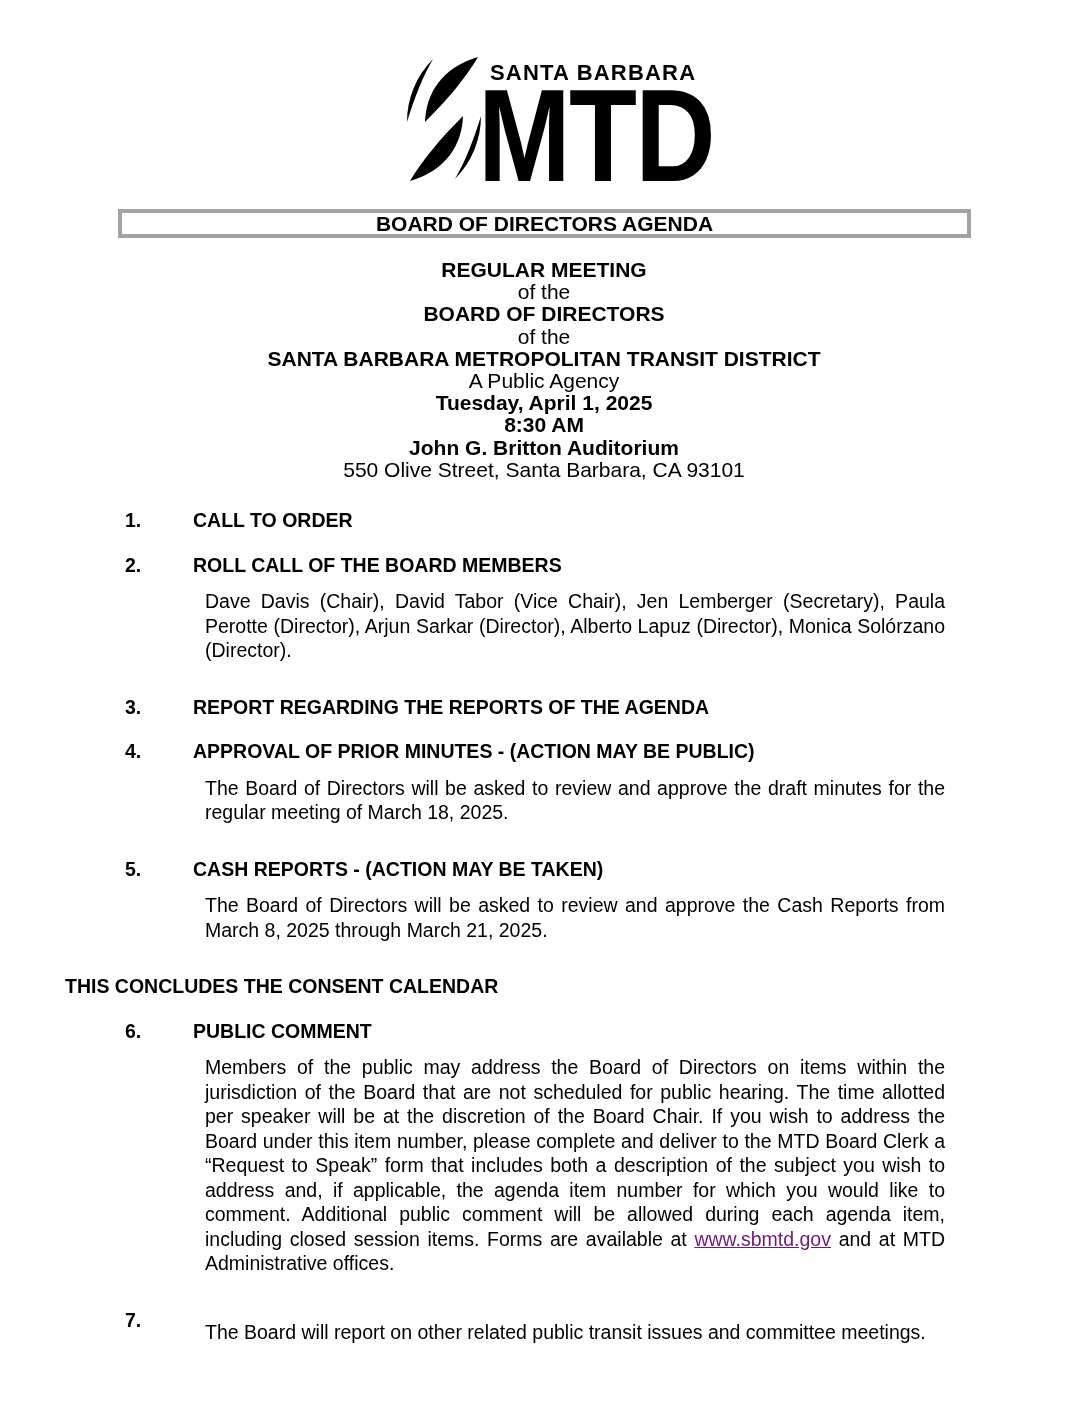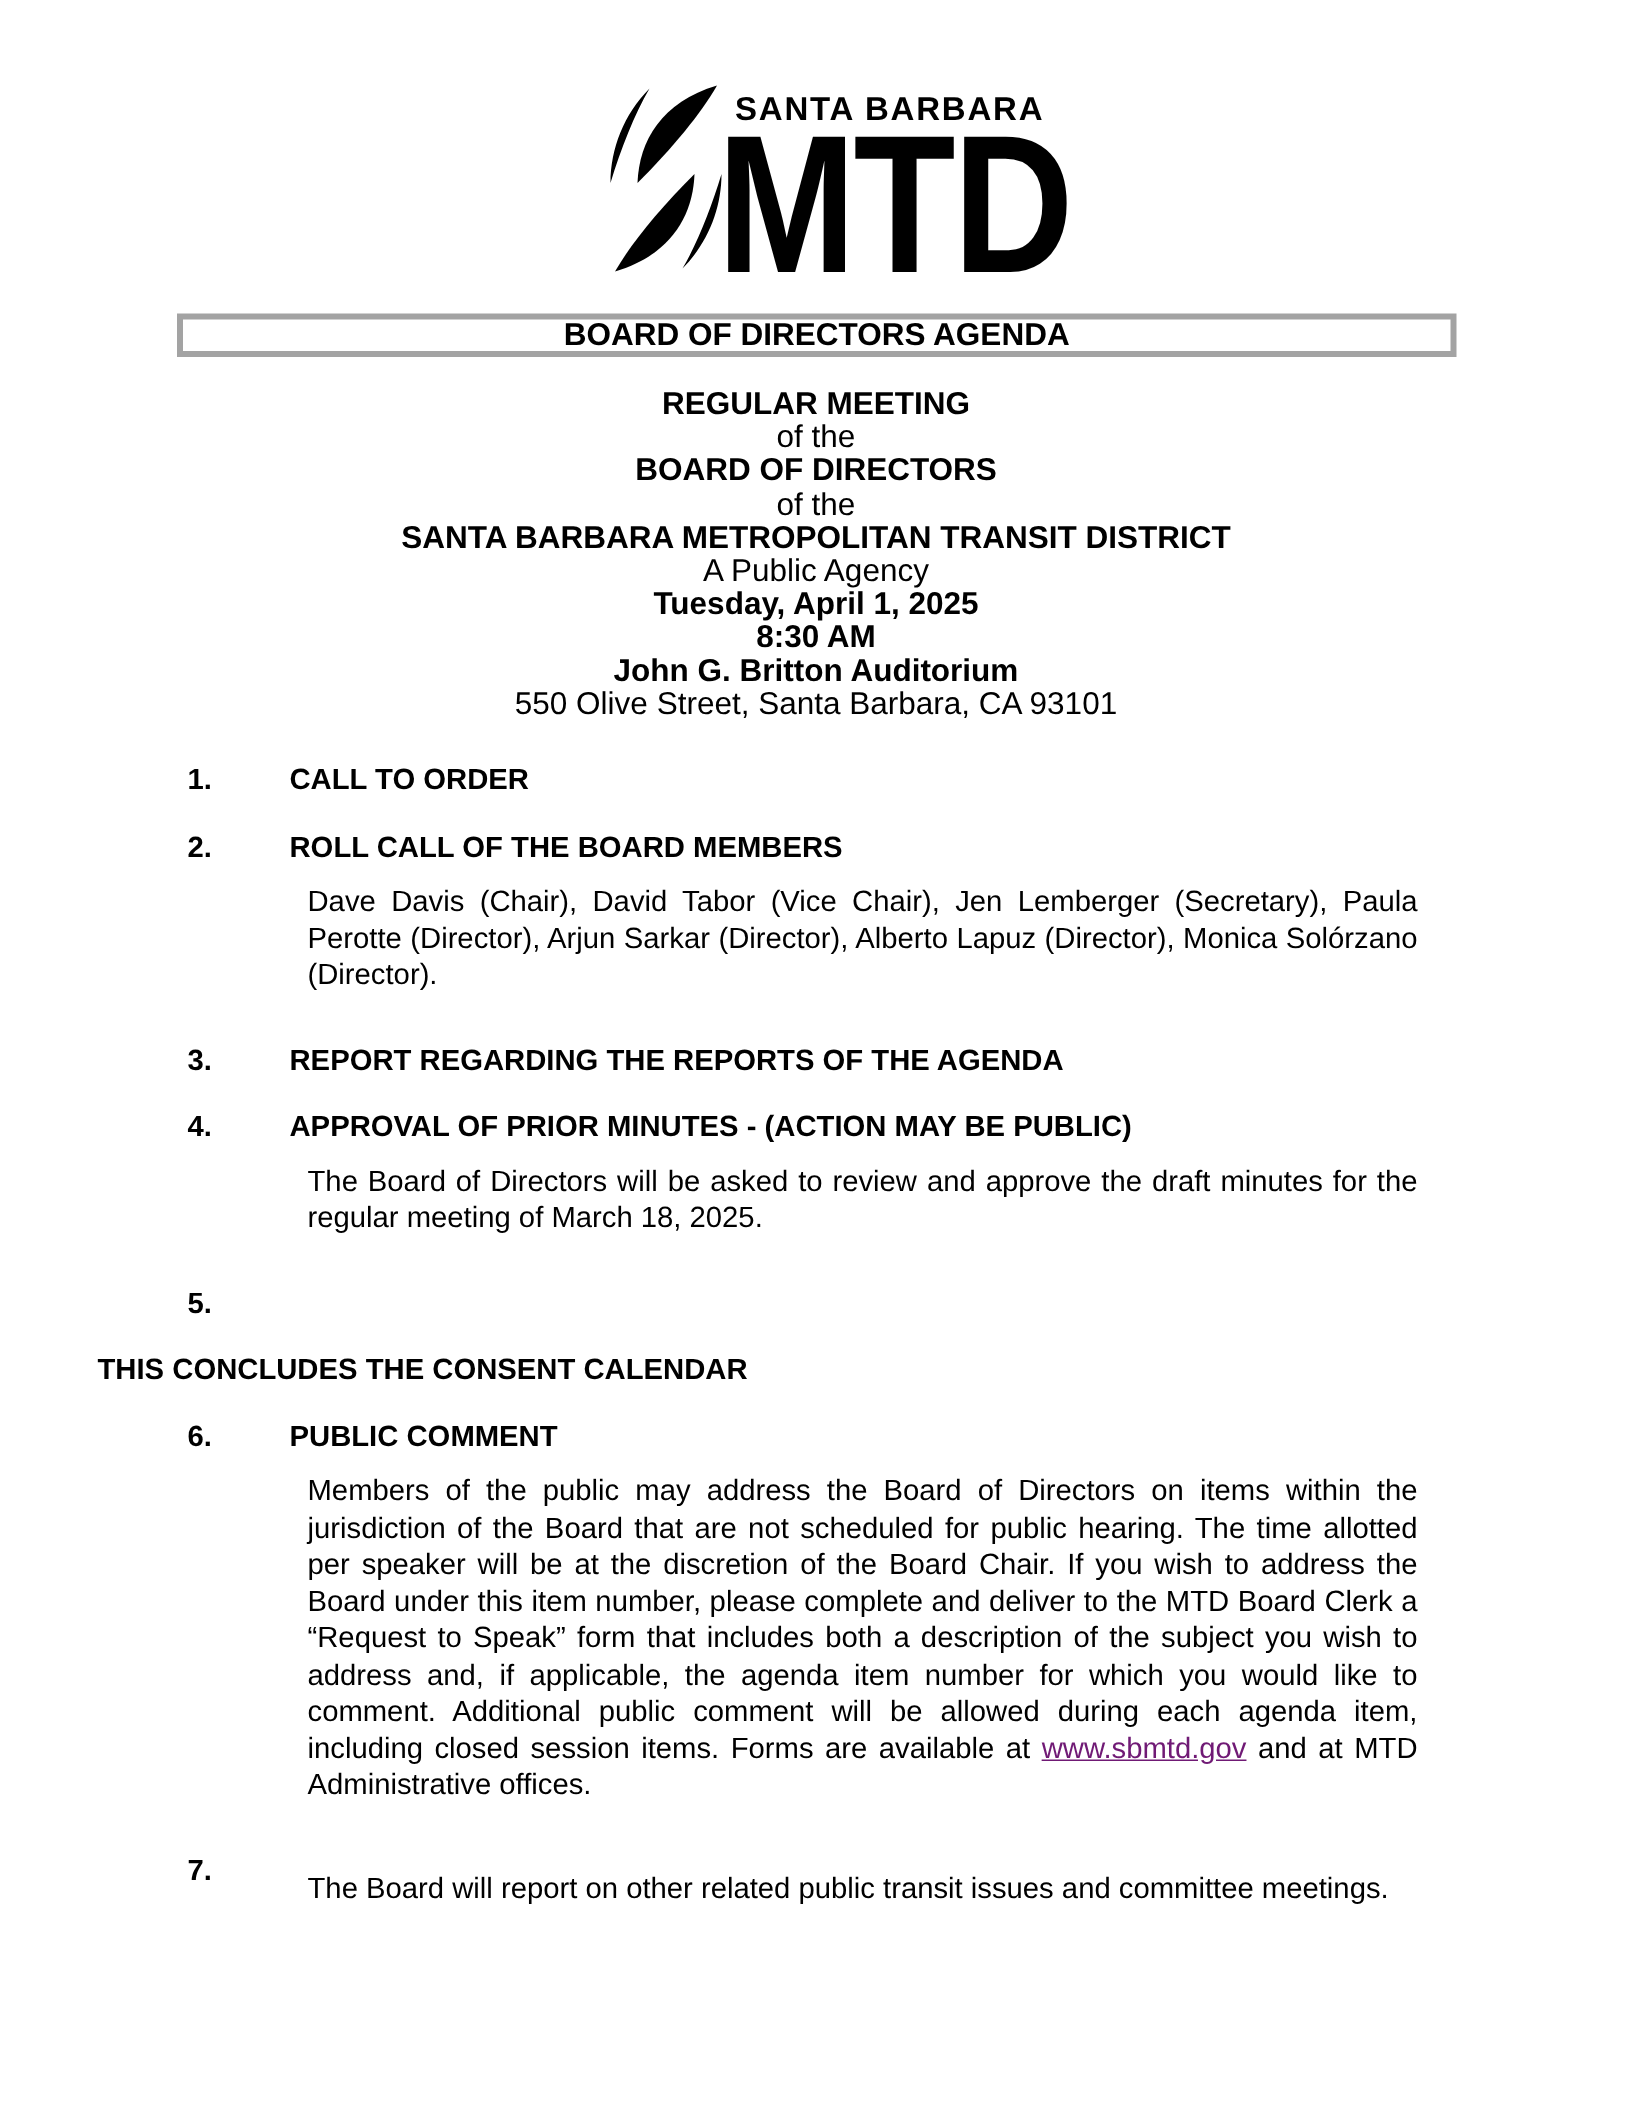--- a/index.html
+++ b/index.html
@@ -172,20 +172,24 @@
     <div class="block item">
       <div class="item-num">4.</div>
       <div class="item-content">
         <div class="item-title">APPROVAL OF PRIOR MINUTES - (ACTION MAY BE PUBLIC)</div>
         <p class="item-body">The Board of Directors will be asked to review and approve the draft minutes for the regular meeting of March 18, 2025.</p>
       </div>
     </div>
 
     <div class="block item">
       <div class="item-num">5.</div>
+      <div class="item-content">
+        <div class="item-title">CASH REPORTS - (ACTION MAY BE TAKEN)</div>
+        <p class="item-body">The Board of Directors will be asked to review and approve the Cash Reports from March 8, 2025 through March 21, 2025.</p>
+      </div>
     </div>
 
     <div class="block section-head">THIS CONCLUDES THE CONSENT CALENDAR</div>
 
     <div class="block item">
       <div class="item-num">6.</div>
       <div class="item-content">
         <div class="item-title">PUBLIC COMMENT</div>
         <p class="item-body"><span>Members of the public may address the Board of Directors on items within the jurisdiction of the Board that are not scheduled for public hearing. The time allotted per speaker will be at the discretion of the Board Chair. If you wish to address the Board under this item number, please complete and deliver to the MTD Board Clerk a “Request to Speak” form that includes both a description of the subject you wish to address and, if applicable, the agenda item number for which you would like to comment. Additional public comment will be allowed during each agenda item, including closed session items. Forms are available at </span><span class="doc-link">www.sbmtd.gov</span><span> and at MTD Administrative offices.</span></p>
       </div>

